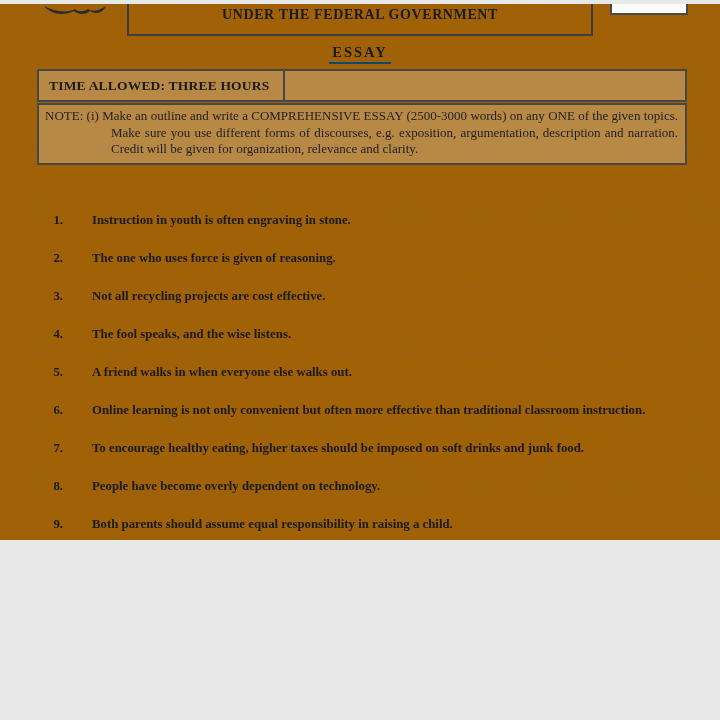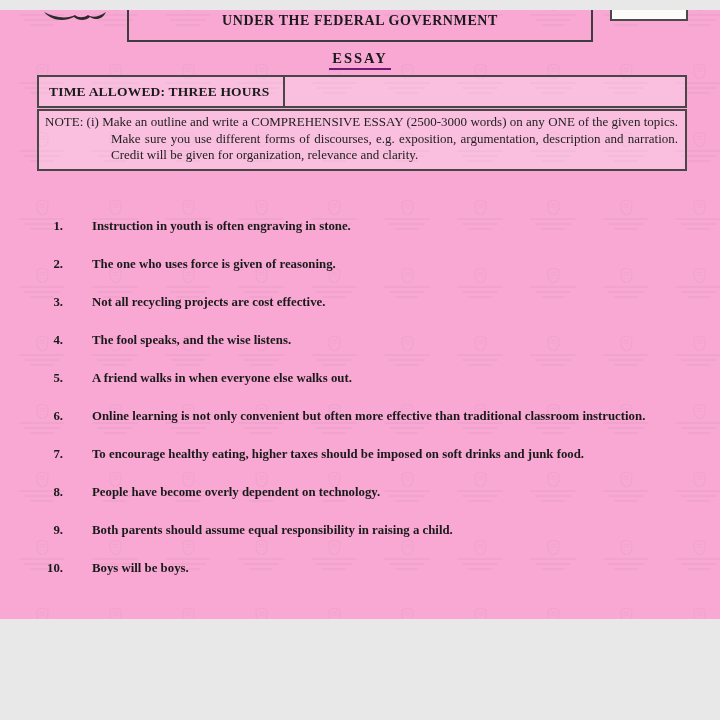--- a/index.html
+++ b/index.html
@@ -1,23 +1,23 @@
 <!DOCTYPE html>
 <html><head>
 <meta charset="utf-8">
 <style>
   html,body{margin:0;padding:0;background:#e8e8e8;}
   .page{
     position:relative;
-    width:720px;height:609px;
-    background:#f9a8d4;
+    width:720px;height:536px;
+    background:#a16207;
     overflow:hidden;
     font-family:"Liberation Serif", serif;
     color:#1a1a1a;
-    margin:10px auto;
+    margin:4px auto;
   }
   
   .wm-layer{position:absolute;inset:0;pointer-events:none;}
   .wm-cell{position:absolute;width:56px;opacity:0.06;text-align:center;}
   .wm-cell svg{display:block;margin:0 auto;}
   .wm-line{height:2px;background:#5a6068;margin:3px auto 0 auto;border-radius:1px;}
   
   .logo-scroll{position:absolute;left:42px;top:0;width:66px;height:13px;}
   .header-box{
     position:absolute;left:127px;top:-6px;width:466px;height:38px;
@@ -30,21 +30,21 @@
     font-weight:bold;font-size:14px;letter-spacing:0.6px;
     white-space:nowrap;
   }
   .corner-box{
     position:absolute;left:610px;top:-20px;width:78px;height:31px;
     border:2px solid #4a4a4a;box-sizing:border-box;background:#fcfcfb;
   }
   .essay-row{position:absolute;left:0;top:39px;width:720px;text-align:center;}
   .essay-heading{
     display:inline-block;font-weight:bold;font-size:14.5px;letter-spacing:2px;
-    border-bottom:2px solid #701a75;padding:0 3px 1px 3px;
+    border-bottom:2px solid #0c4a6e;padding:0 3px 1px 3px;
   }
   
   .marks-bar{
     position:absolute;left:37px;top:65px;width:650px;height:33px;
     border:2px solid #474747;box-sizing:border-box;display:flex;
     background:rgba(255,255,255,0.25);
   }
   .marks-left{
     width:246px;box-sizing:border-box;border-right:2px solid #474747;
     display:flex;align-items:center;padding-left:10px;

